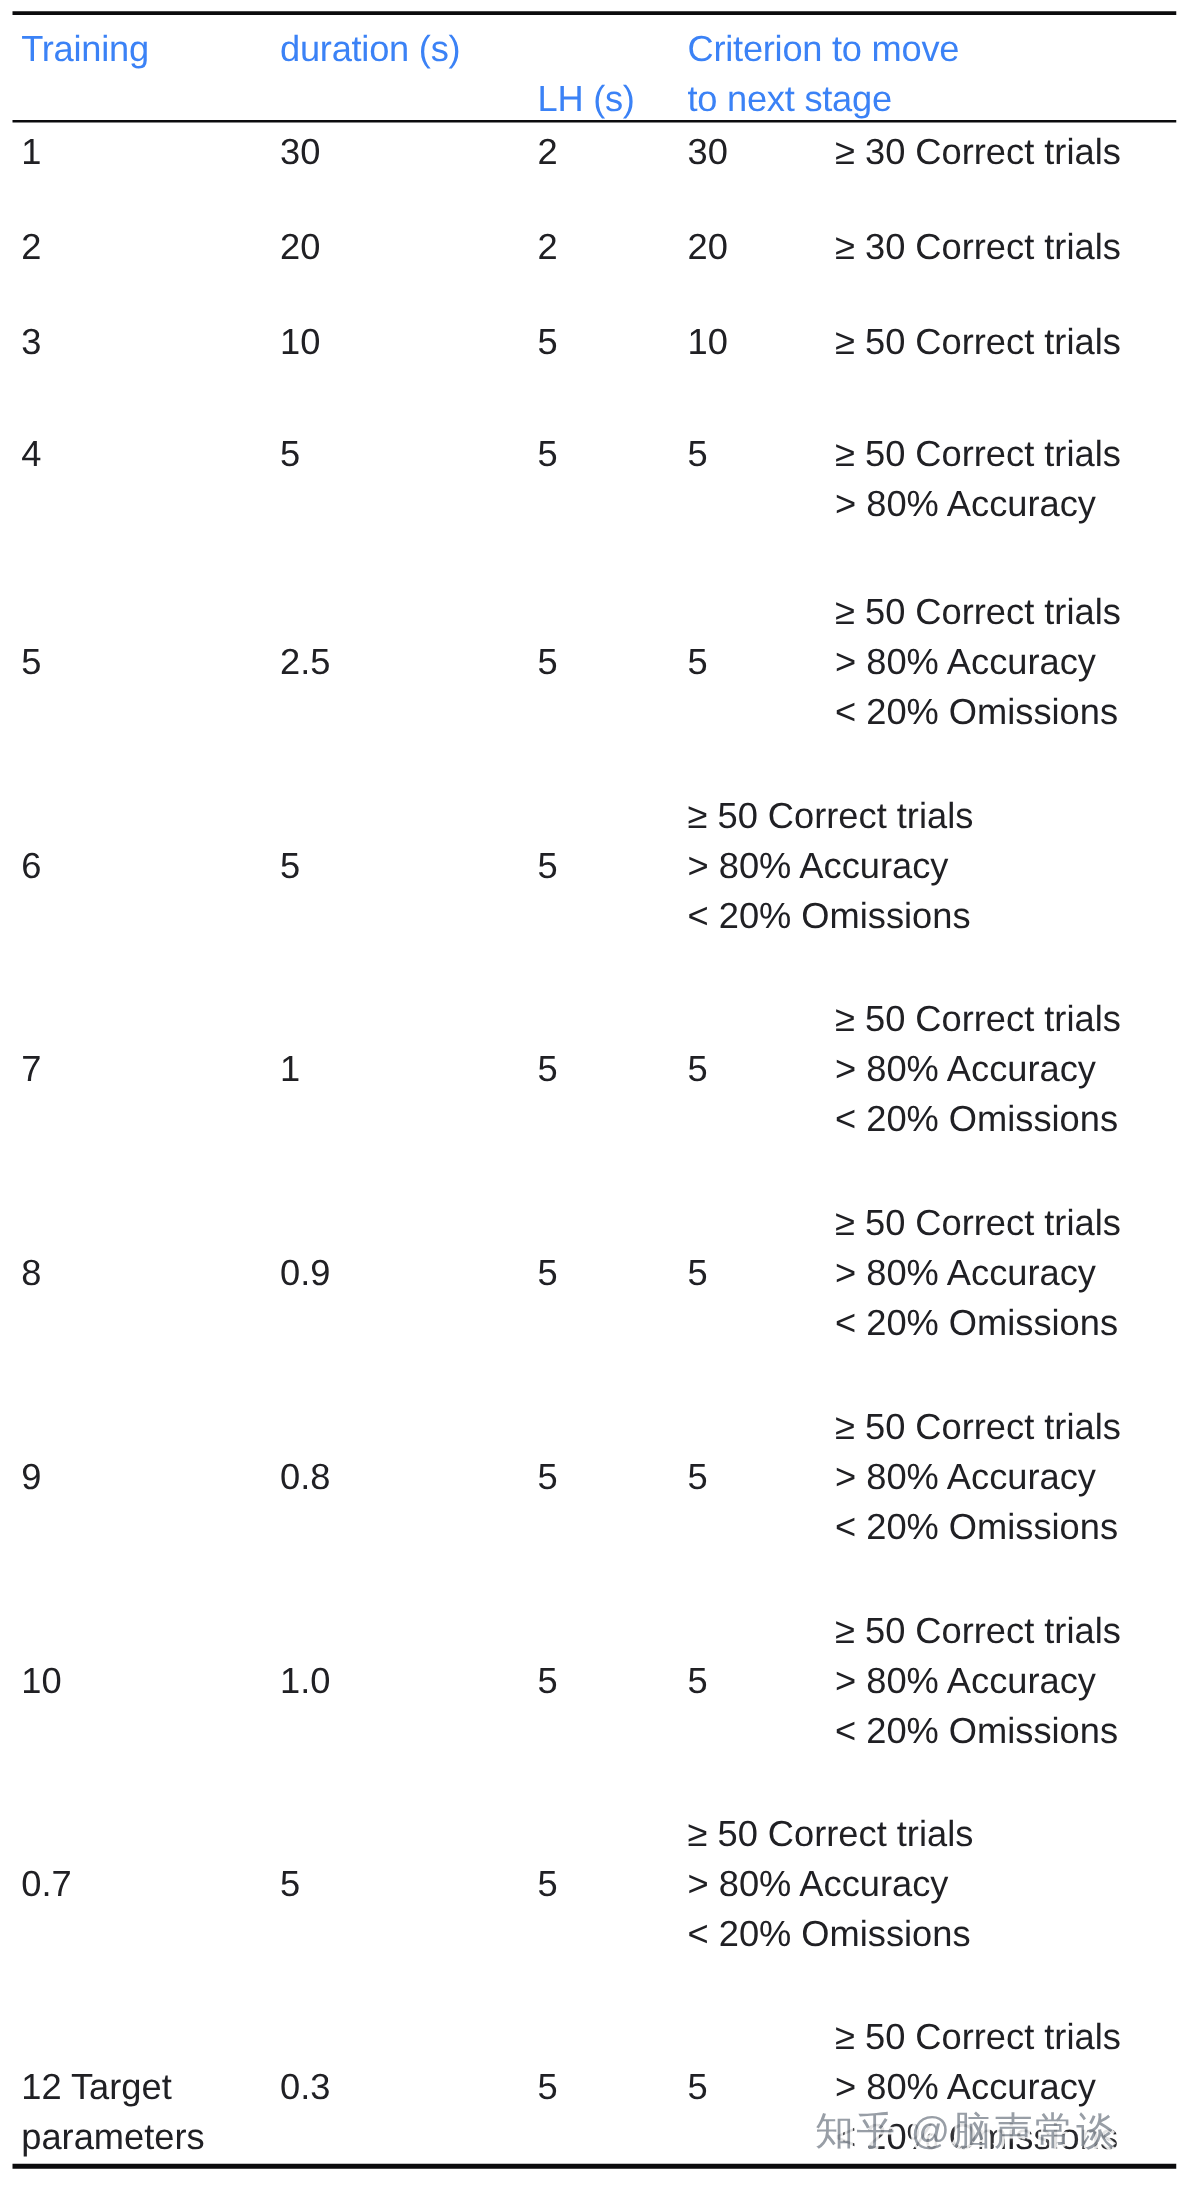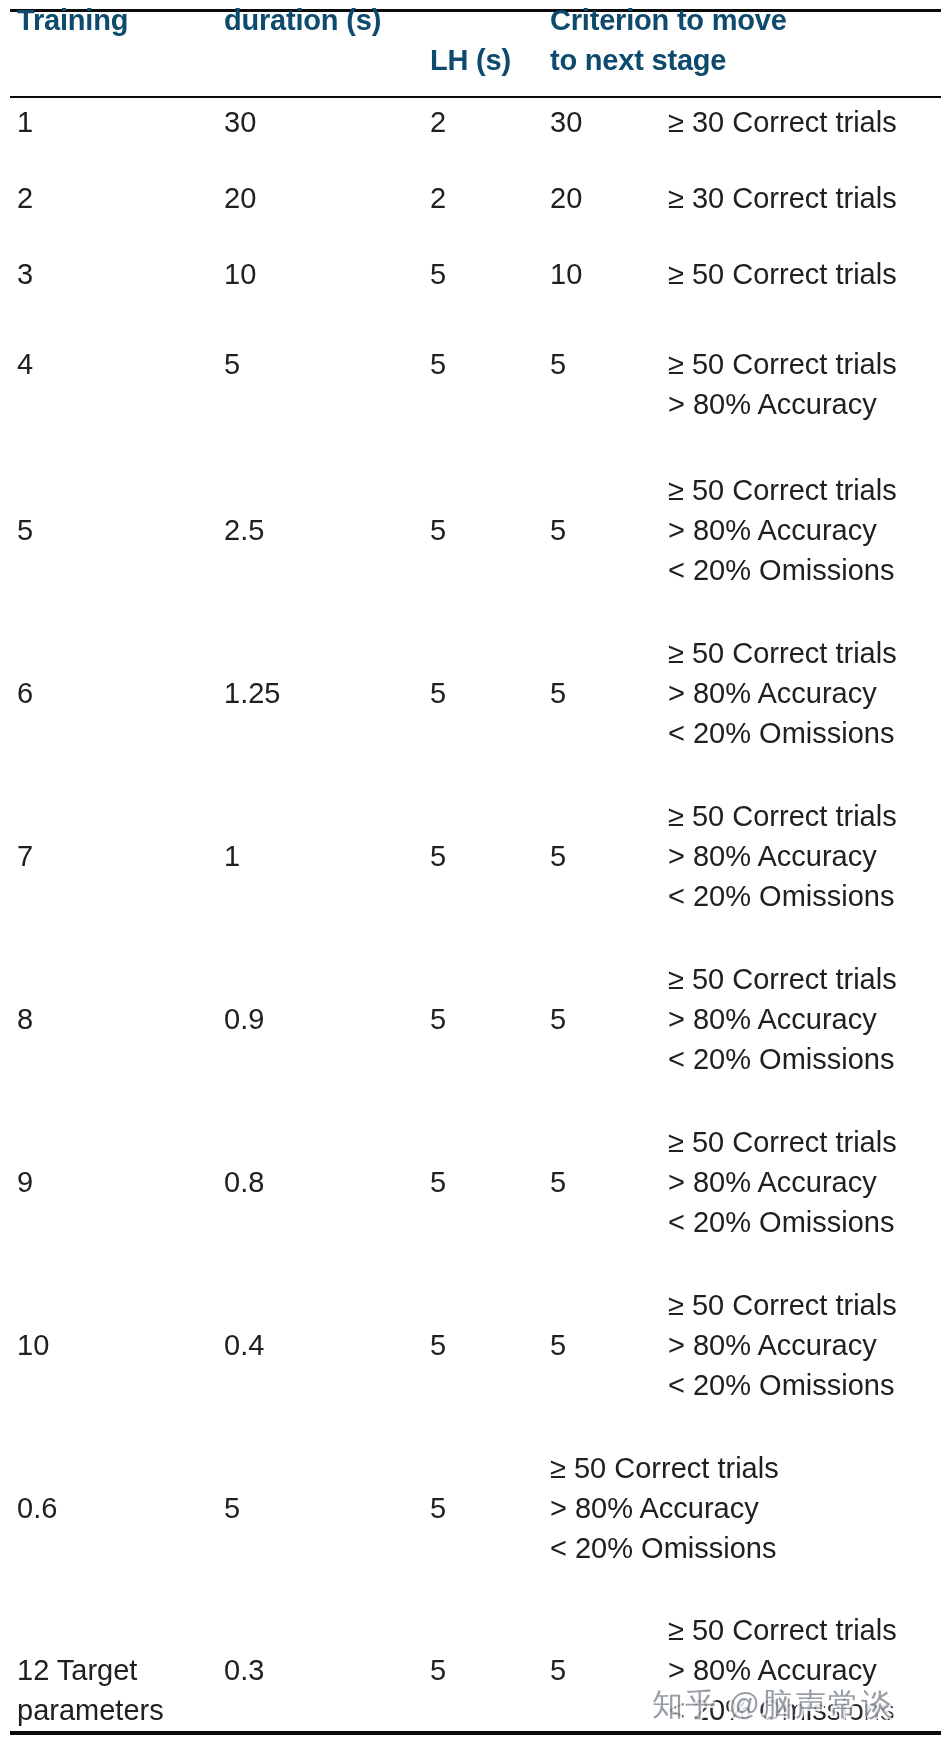--- a/index.html
+++ b/index.html
@@ -13,21 +13,21 @@
   }
   .rule{position:absolute;left:10px;width:931px;background:#0b0b0d;}
   .rule-top{top:9px;height:3px;}
   .rule-header{top:96px;height:2px;}
   .rule-bottom{top:1731px;height:4px;}
   .grid-row{
     position:absolute;left:17px;width:922px;
     display:grid;
     grid-template-columns:207px 206px 120px 118px 1fr;
   }
-  .header{top:0;font-weight:700;color:#0c4a6e;letter-spacing:-0.2px;}
+  .header{top:20px;font-weight:400;color:#3b82f6;letter-spacing:-0.2px;}
   .line{height:40px;line-height:40px;font-size:29px;white-space:nowrap;}
   .hline{height:40px;line-height:40px;font-size:29px;white-space:nowrap;}
   .cell{vertical-align:top;}
   .watermark{
     position:absolute;top:1686px;left:652px;
     font-size:31px;line-height:38px;font-weight:400;
     color:#8a919a;opacity:0.88;letter-spacing:2px;white-space:nowrap;
     text-shadow:2px 2px 0 #ffffff,-2px -2px 0 #ffffff,2px -2px 0 #ffffff,-2px 2px 0 #ffffff,0 0 6px #ffffff;
   }
   .caption{
@@ -149,23 +149,20 @@
           <div class="line">≥ 50 Correct trials</div>
           <div class="line">&gt; 80% Accuracy</div>
           <div class="line">&lt; 20% Omissions</div>
         </div>
       </div>
       <div class="grid-row" style="top: 633px;">
         <div class="cell" style="padding-top: 40px;">
           <div class="line">6</div>
         </div>
         <div class="cell" style="padding-top: 40px;">
-          <div class="line">1.25</div>
-        </div>
-        <div class="cell" style="padding-top: 40px;">
           <div class="line">5</div>
         </div>
         <div class="cell" style="padding-top: 40px;">
           <div class="line">5</div>
         </div>
         <div class="cell">
           <div class="line">≥ 50 Correct trials</div>
           <div class="line">&gt; 80% Accuracy</div>
           <div class="line">&lt; 20% Omissions</div>
         </div>
@@ -225,37 +222,37 @@
           <div class="line">≥ 50 Correct trials</div>
           <div class="line">&gt; 80% Accuracy</div>
           <div class="line">&lt; 20% Omissions</div>
         </div>
       </div>
       <div class="grid-row" style="top: 1285px;">
         <div class="cell" style="padding-top: 40px;">
           <div class="line">10</div>
         </div>
         <div class="cell" style="padding-top: 40px;">
-          <div class="line">0.4</div>
+          <div class="line">1.0</div>
         </div>
         <div class="cell" style="padding-top: 40px;">
           <div class="line">5</div>
         </div>
         <div class="cell" style="padding-top: 40px;">
           <div class="line">5</div>
         </div>
         <div class="cell">
           <div class="line">≥ 50 Correct trials</div>
           <div class="line">&gt; 80% Accuracy</div>
           <div class="line">&lt; 20% Omissions</div>
         </div>
       </div>
       <div class="grid-row" style="top: 1448px;">
         <div class="cell" style="padding-top: 40px;">
-          <div class="line">0.6</div>
+          <div class="line">0.7</div>
         </div>
         <div class="cell" style="padding-top: 40px;">
           <div class="line">5</div>
         </div>
         <div class="cell" style="padding-top: 40px;">
           <div class="line">5</div>
         </div>
         <div class="cell">
           <div class="line">≥ 50 Correct trials</div>
           <div class="line">&gt; 80% Accuracy</div>

